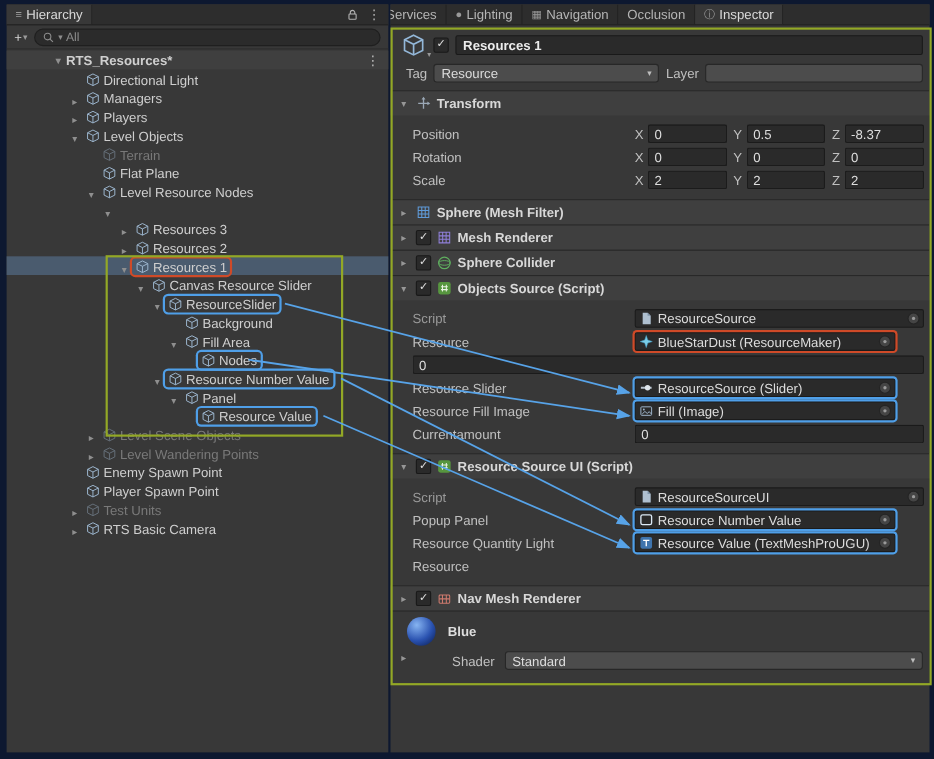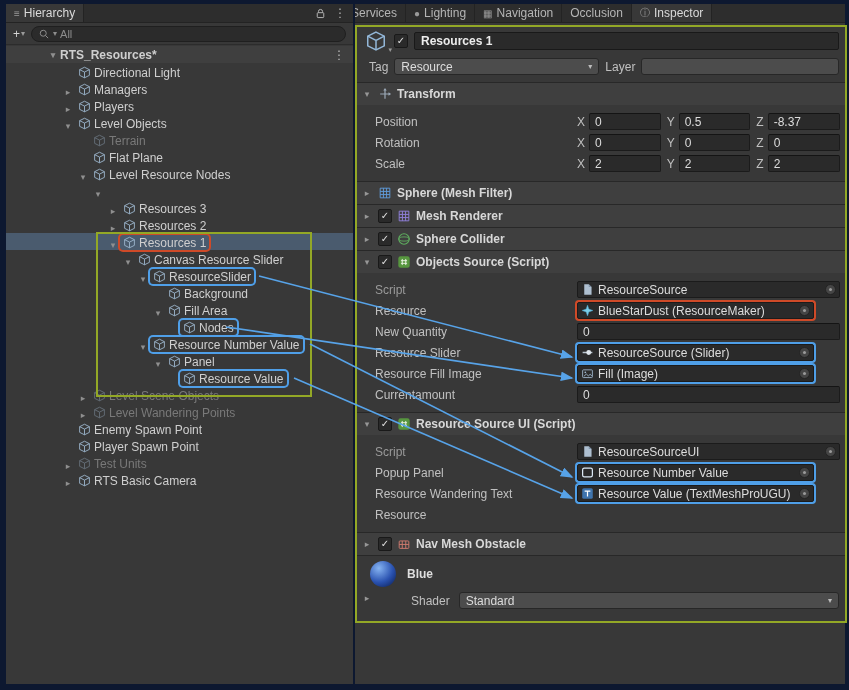--- a/index.html
+++ b/index.html
@@ -565,21 +565,20 @@
         <span class="plabel">Resource</span>
         <span class="objfield short hlf-red">
           <svg class="fic">
               <use href="#i-star"></use>
             </svg>
           <span>BlueStarDust (ResourceMaker)</span>
           <span class="picker"></span>
         </span>
       </div>
       <div class="prow">
-        <span class="plabel">New Quantity</span>
         <span class="inputbox">0</span>
       </div>
       <div class="prow">
         <span class="plabel">Resource Slider</span>
         <span class="objfield short hlf-blue">
           <svg class="fic">
               <use href="#i-slider"></use>
             </svg>
           <span>ResourceSource (Slider)</span>
           <span class="picker"></span>
@@ -624,41 +623,41 @@
         <span class="plabel">Popup Panel</span>
         <span class="objfield short hlf-blue">
           <svg class="fic">
               <use href="#i-panel"></use>
             </svg>
           <span>Resource Number Value</span>
           <span class="picker"></span>
         </span>
       </div>
       <div class="prow">
-        <span class="plabel">Resource Wandering Text</span>
+        <span class="plabel">Resource Quantity Light</span>
         <span class="objfield short hlf-blue">
           <svg class="fic">
               <use href="#i-tmp"></use>
             </svg>
           <span>Resource Value (TextMeshProUGU)</span>
           <span class="picker"></span>
         </span>
       </div>
       <div class="prow">
         <span class="plabel">Resource</span>
       </div>
     </div>
 
     <div class="comp-header">
       <span class="fold">▸</span>
       <span class="checkbox">✓</span>
       <svg class="cic">
           <use href="#i-obstacle"></use>
         </svg>
-      <span class="ctitle">Nav Mesh Obstacle</span>
+      <span class="ctitle">Nav Mesh Renderer</span>
     </div>
 
     <div class="mat-strip">
       <span class="mat-sphere"></span>
       <span class="mat-name">Blue</span>
     </div>
     <div class="shader-row">
       <span class="fold">▸</span>
       <span class="flabel">Shader</span>
       <span class="dropdown shader-dd">

